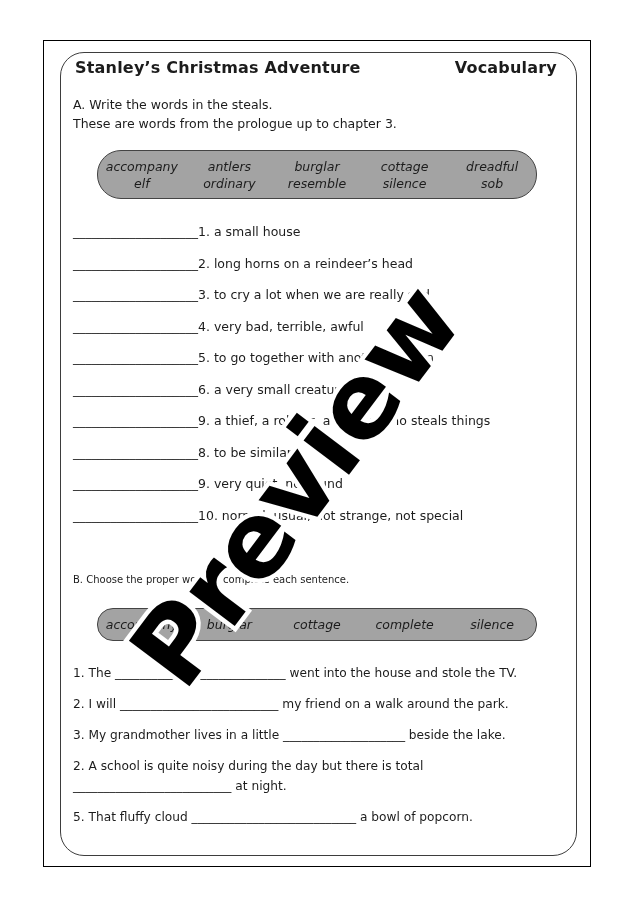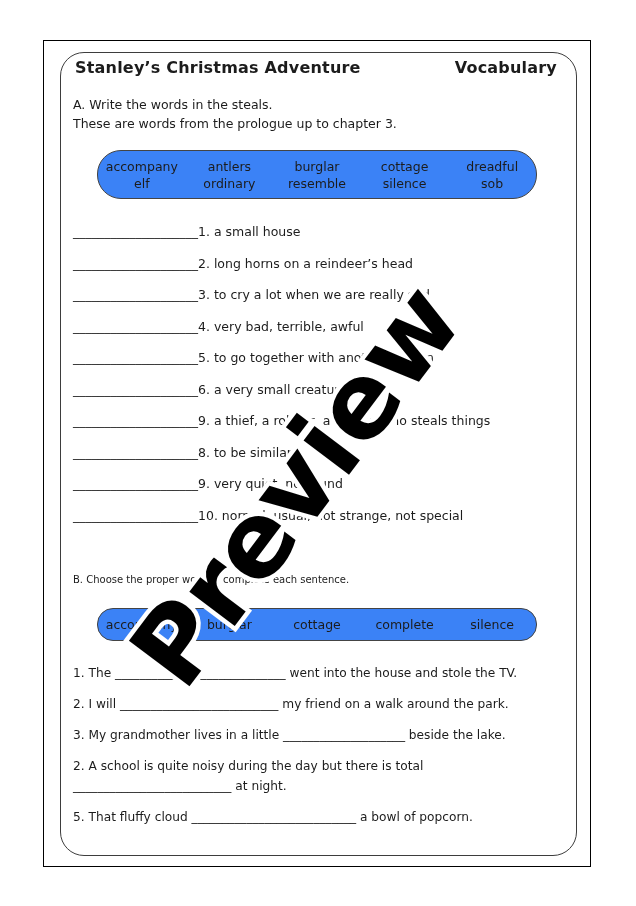--- a/index.html
+++ b/index.html
@@ -31,21 +31,22 @@
     font-size:16px;font-weight:bold;letter-spacing:0.2px;
   }
   .instructions{
     position:absolute;left:73px;top:95px;width:495px;
     font-size:12.5px;line-height:19px;
   }
   .wordbox{
     position:absolute;left:97px;width:440px;
     border:1px solid #444444;
     box-sizing:border-box;
-    background:#3b82f6;
+    background:#a3a3a3;
+    font-style:italic;
   }
   .wordbox-a{
     top:150px;height:49px;border-radius:24px;
     display:flex;flex-direction:column;justify-content:center;
   }
   .wordbox-b{
     top:608px;height:33px;border-radius:16px;
     display:flex;flex-direction:column;justify-content:center;
   }
   .wb-row{display:flex;width:100%;}

